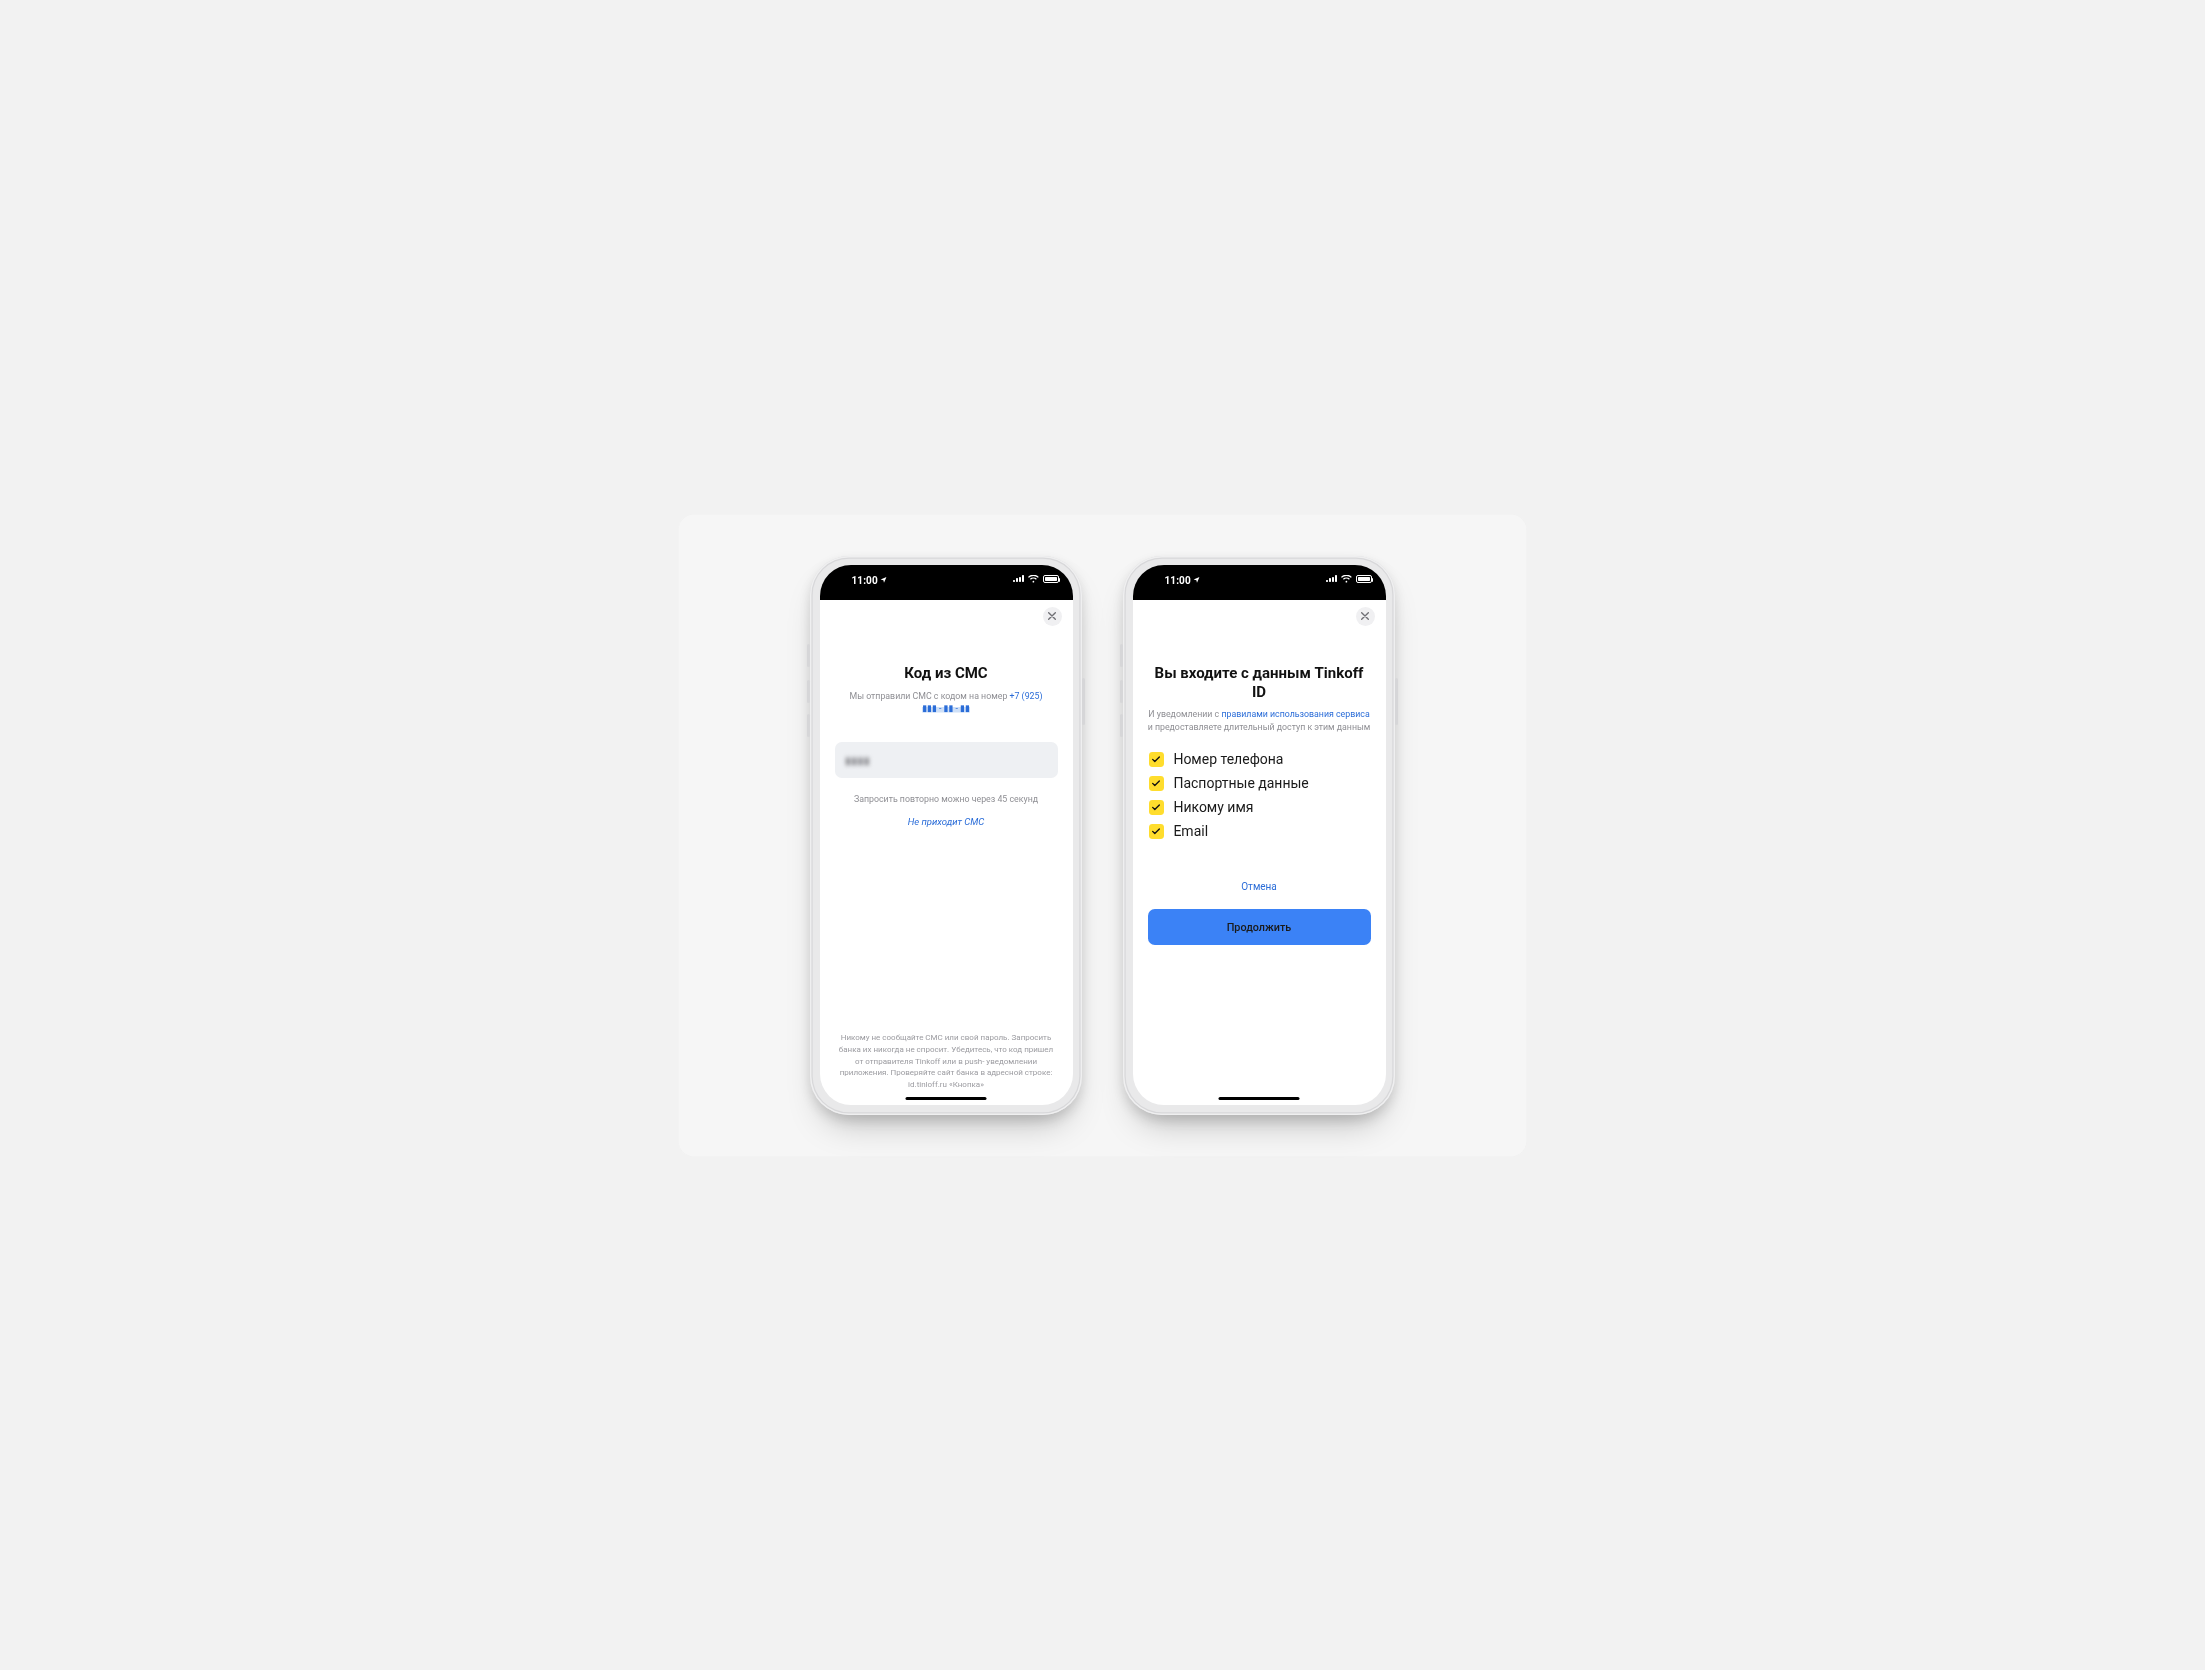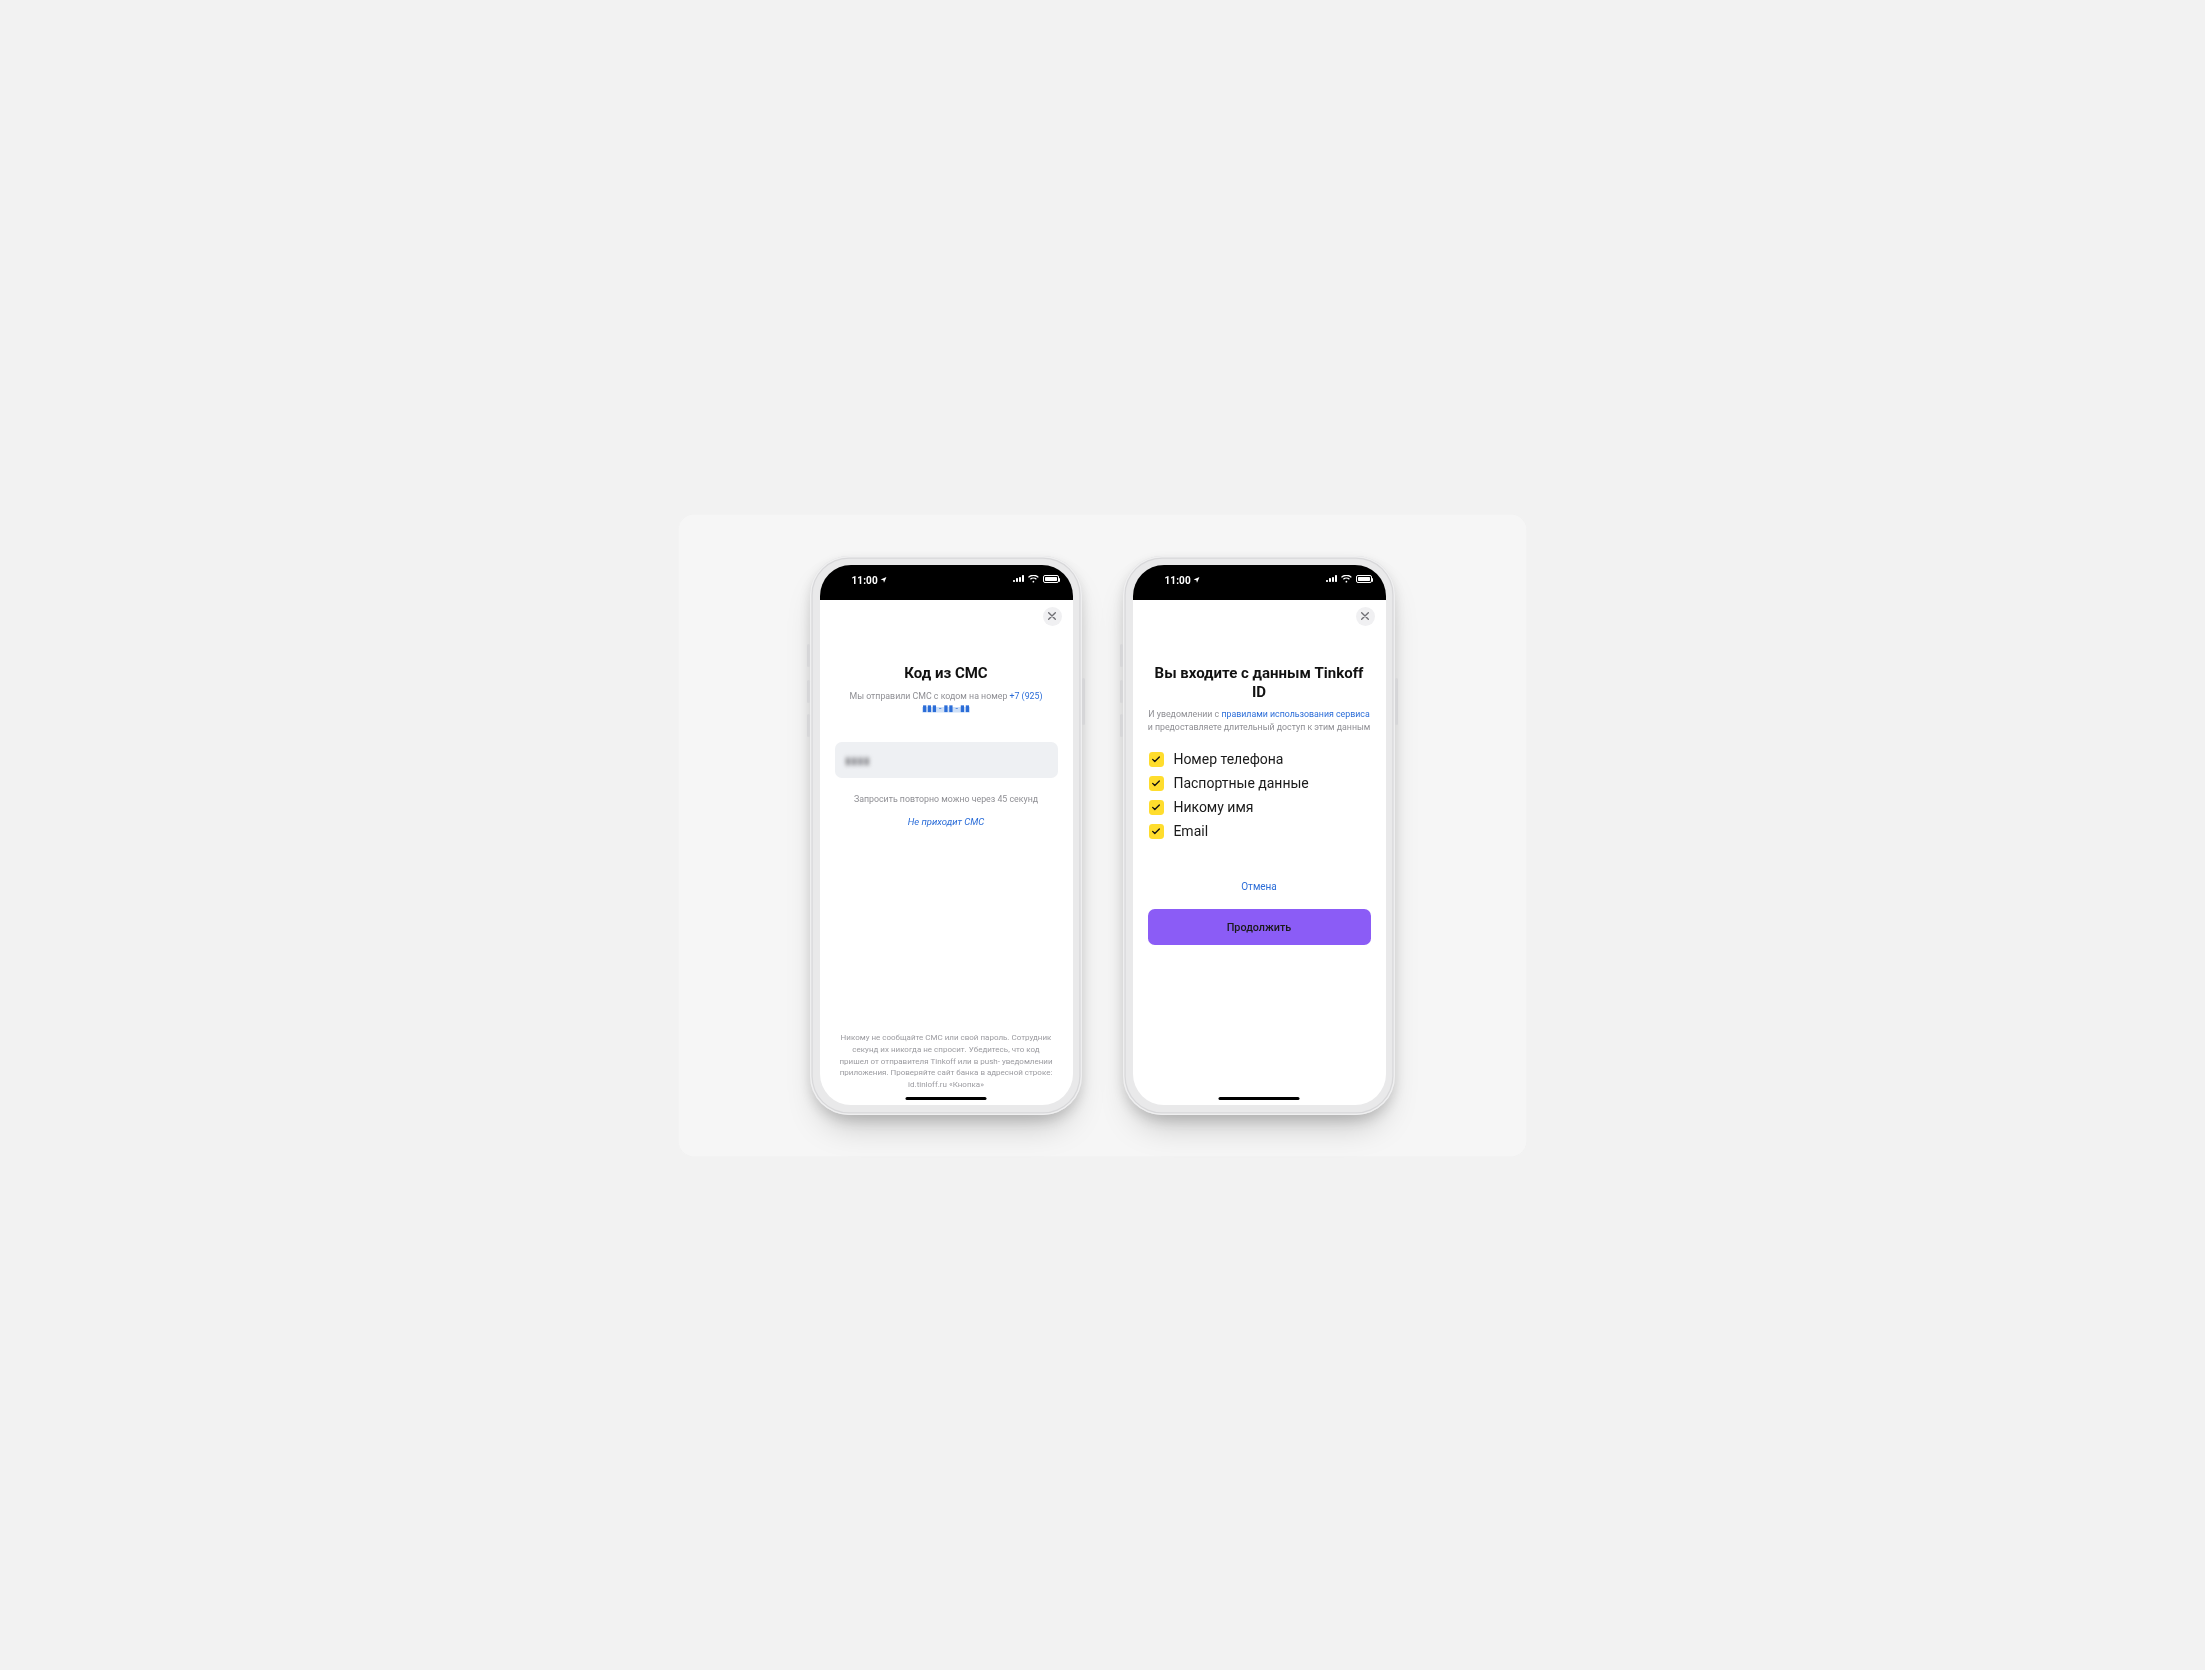--- a/index.html
+++ b/index.html
@@ -208,21 +208,21 @@
     flex: 0 0 auto;
   }
   .chk svg { width: 8px; height: 6.8px; }
 
   .cancel-row { text-align:center; margin-top: 41px; }
   .cancel-link { color:#2b6dd8; font-size:10px; cursor:pointer; }
 
   .primary-btn {
     margin-top: 16px;
     height: 36px;
-    background: #8b5cf6;
+    background: #3b82f6;
     color: #1a1a1a;
     font-size: 10.8px;
     font-weight: 500;
     border-radius: 6.8px;
     display:flex; align-items:center; justify-content:center;
     cursor:pointer;
   }
 
   .home-indicator {
     position:absolute;
@@ -290,21 +290,21 @@
 
         <div class="code-field">
           <span class="blur">▮▮▮▮</span>
         </div>
 
         <p class="hint">Запросить повторно можно через 45 секунд</p>
         <div class="link-row">
           <span class="text-link">Не приходит СМС</span>
         </div>
 
-        <p class="footer-note">Никому не сообщайте СМС или свой пароль. Сотрудник секунд их никогда не спросит. Убедитесь, что код пришел от отправителя Tinkoff или в push- уведомлении приложения. Проверяйте сайт банка в адресной строке: id.tinloff.ru «Кнопка»</p>
+        <p class="footer-note">Никому не сообщайте СМС или свой пароль. Запросить банка их никогда не спросит. Убедитесь, что код пришел от отправителя Tinkoff или в push- уведомлении приложения. Проверяйте сайт банка в адресной строке: id.tinloff.ru «Кнопка»</p>
 
         <div class="home-indicator"></div>
       </div>
     </div>
   </div>
 
   <div class="phone">
     <div class="screen">
       <div class="notch"></div>
 

